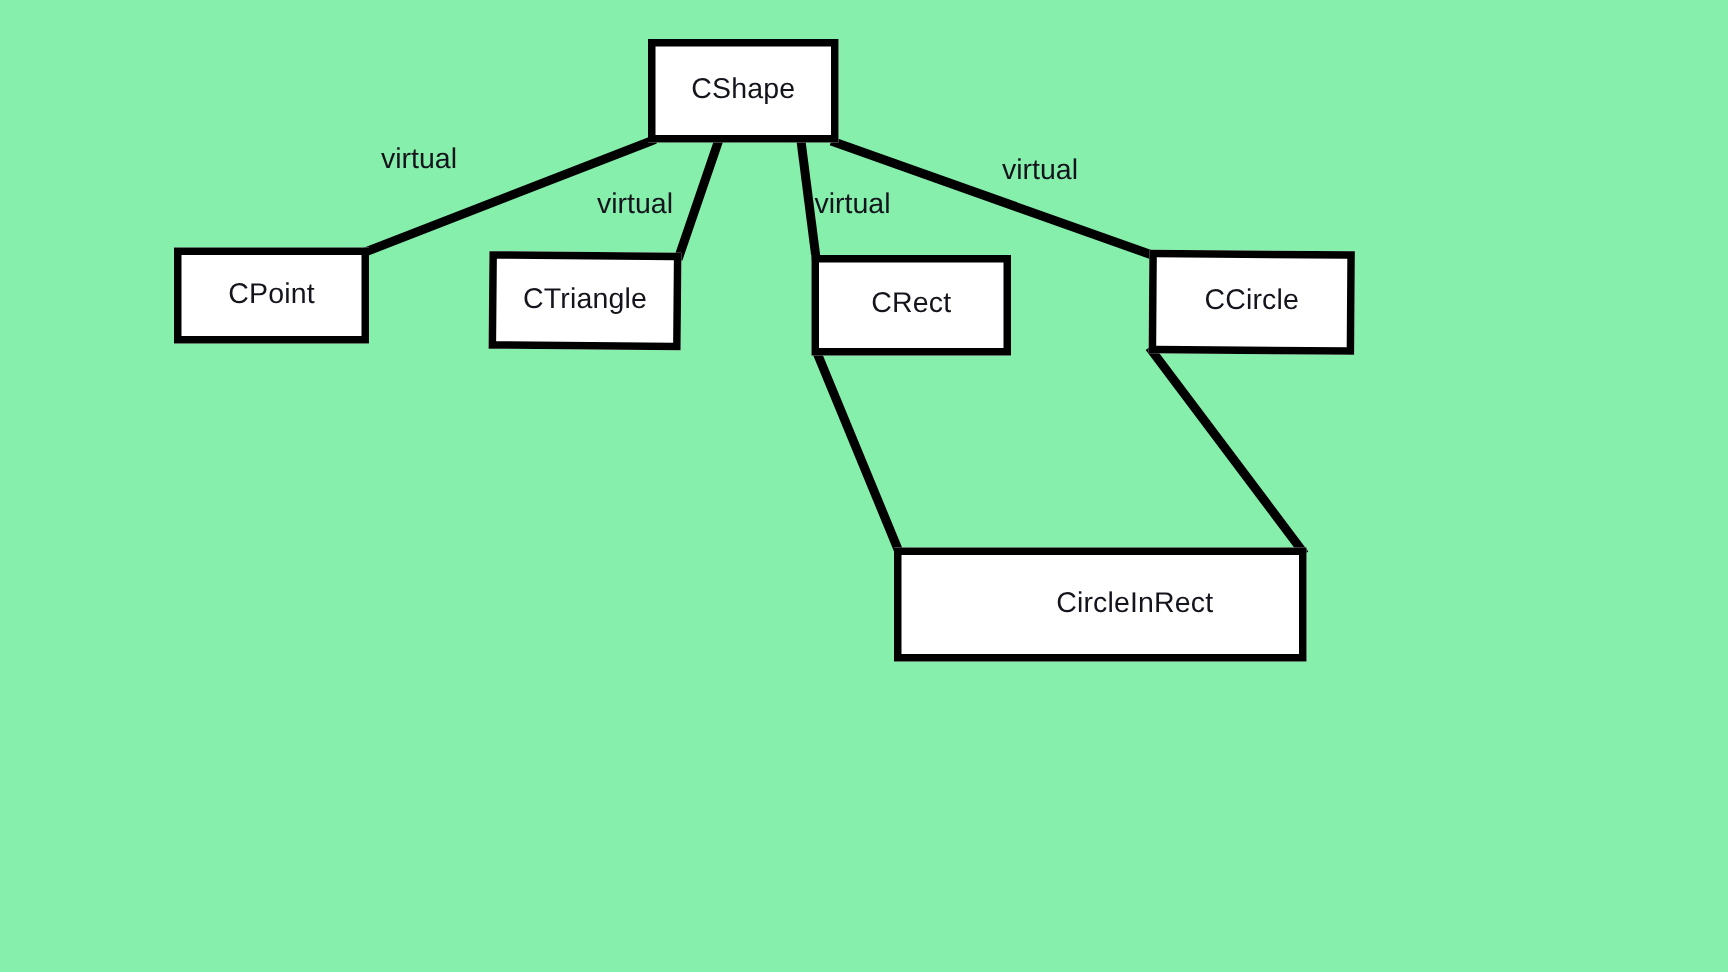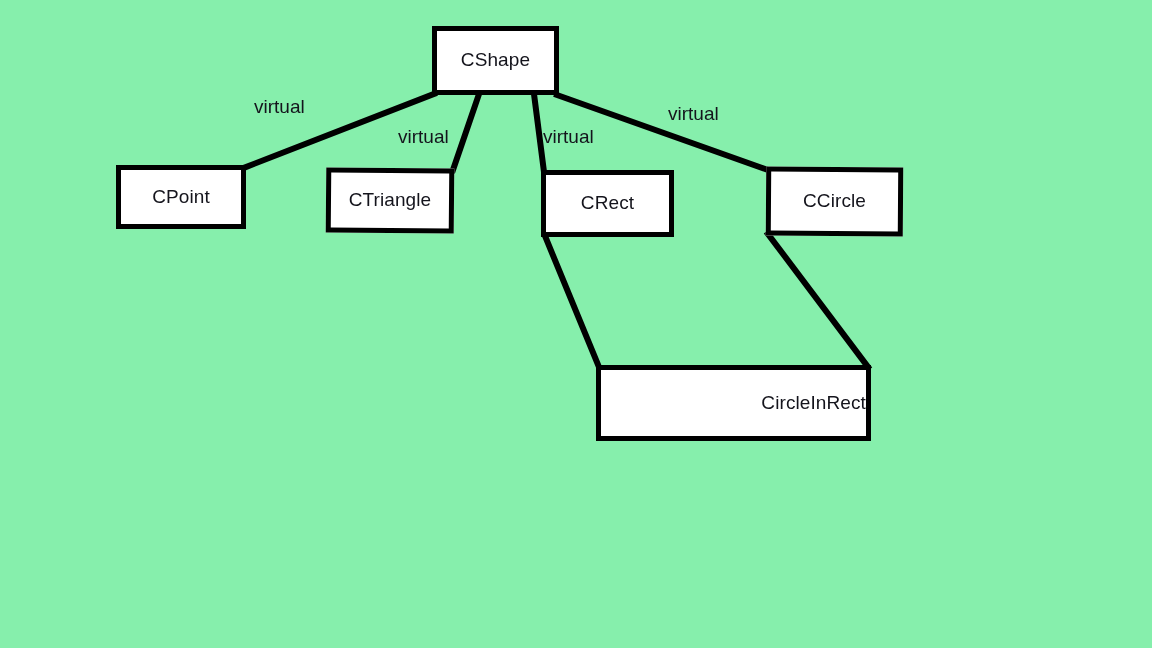--- a/index.html
+++ b/index.html
@@ -84,21 +84,21 @@
     transform: rotate(-0.4deg);
   }
   
   #node-circleinrect {
     left: 596px;
     top: 365px;
     width: 275px;
     height: 76px;
   }
   #node-circleinrect .node-label {
-    text-align: right;
+    text-align: center;
     padding-left: 46px;
   }
 
   .edge-label {
     position: absolute;
     color: #14141c;
     font-size: 19px;
     line-height: 1;
     white-space: nowrap;
     z-index: 4;

